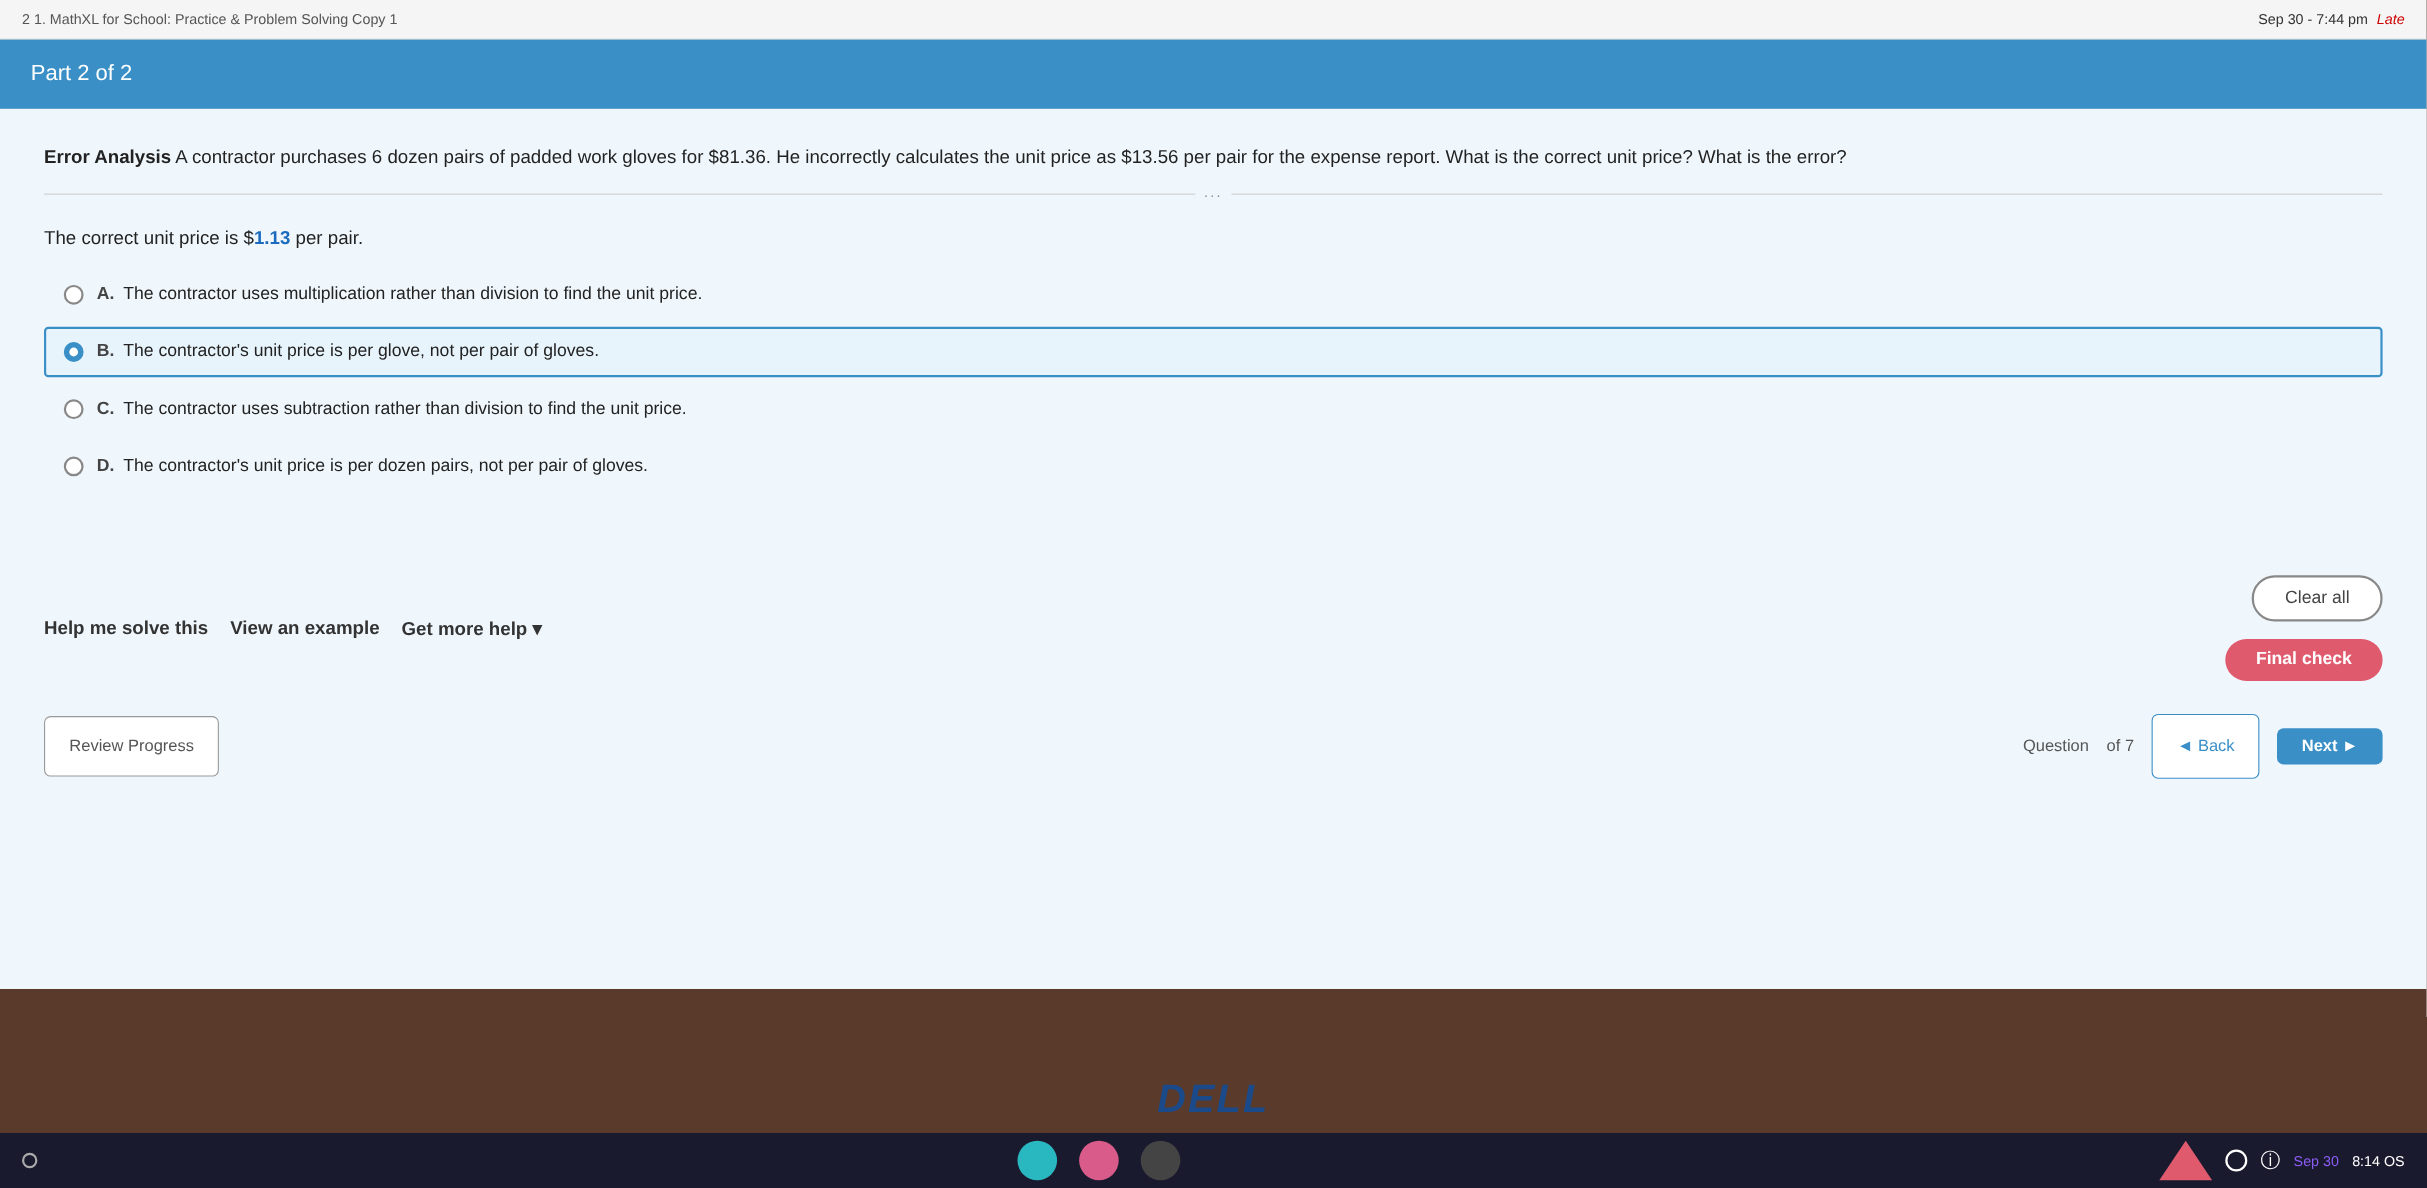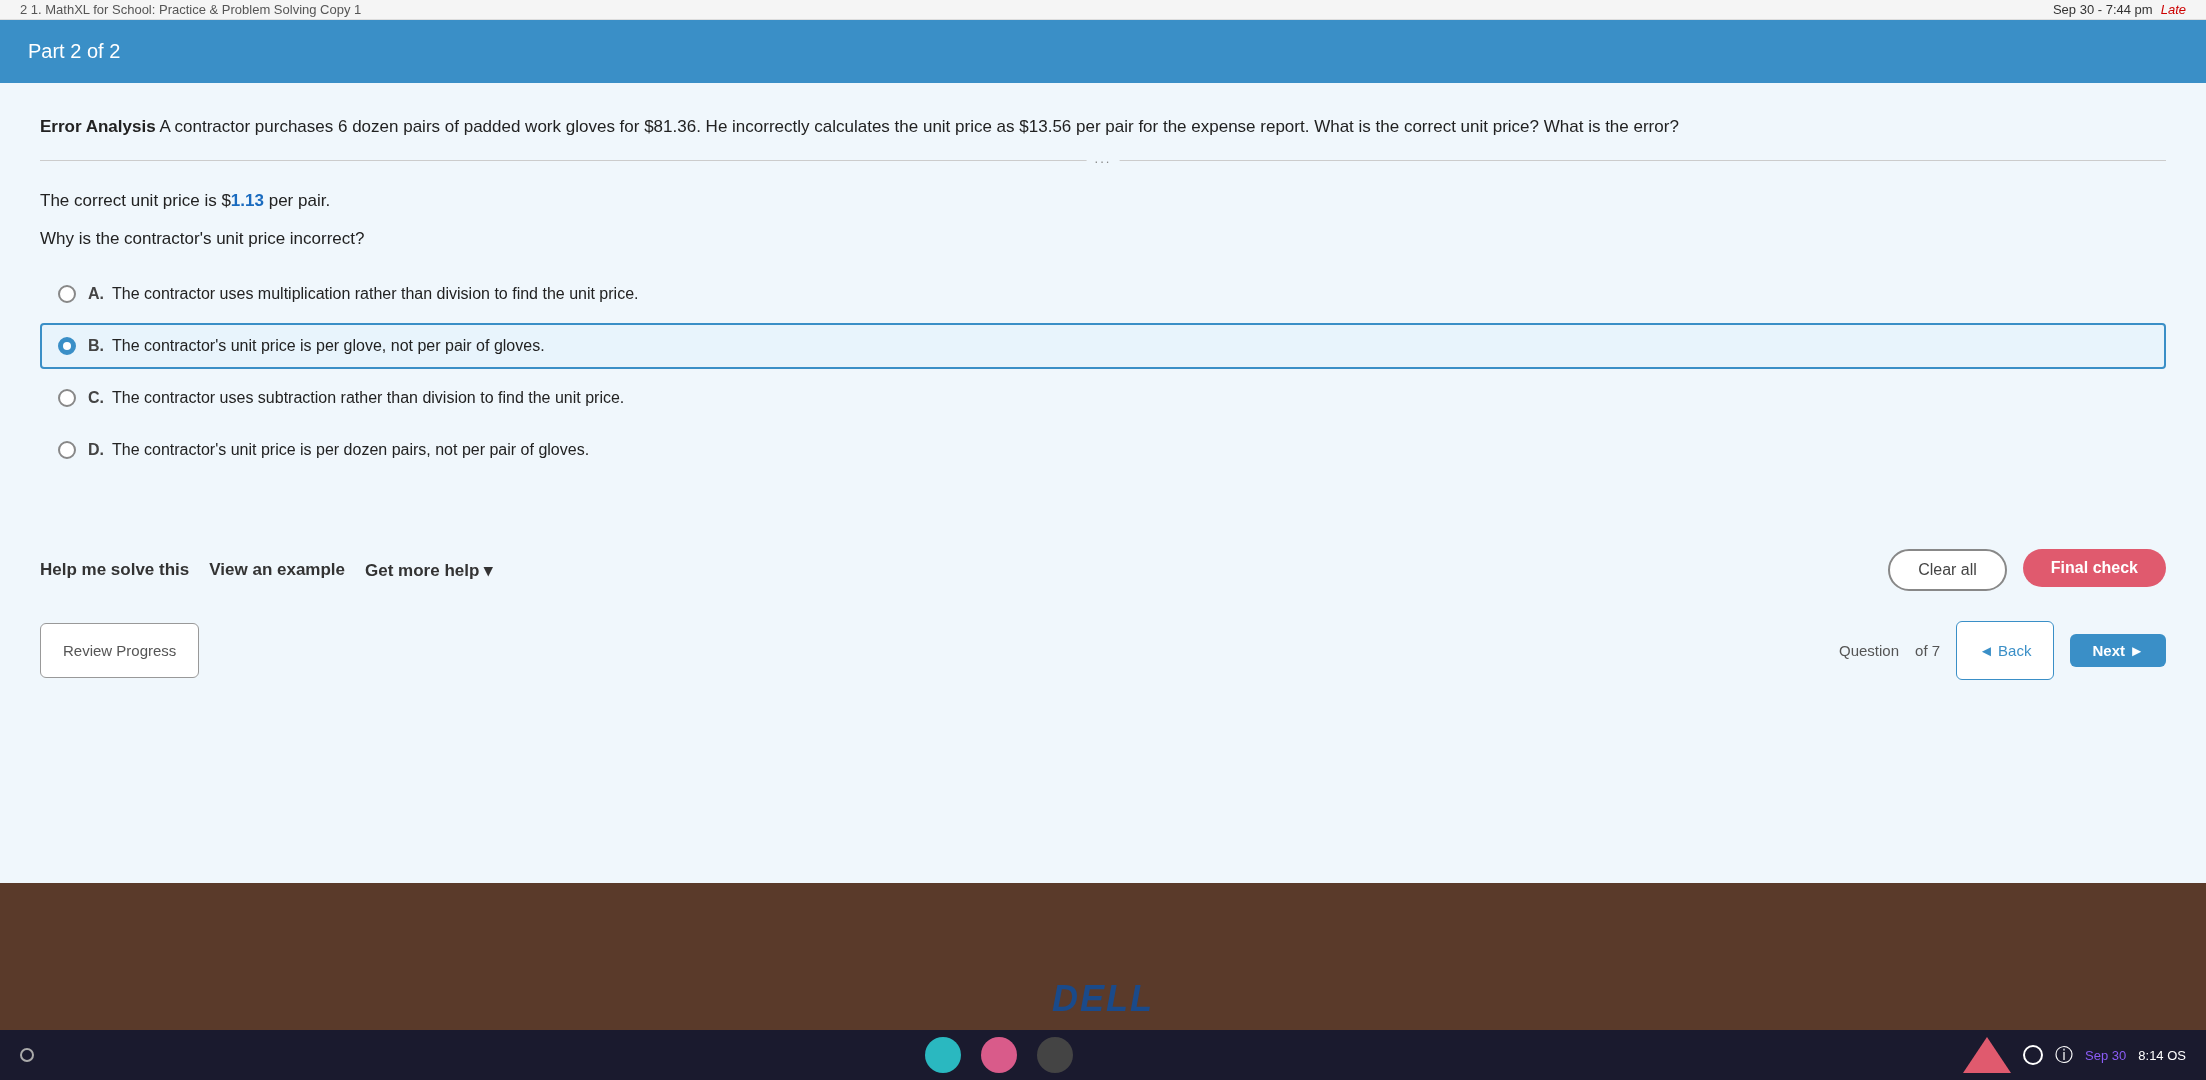--- a/index.html
+++ b/index.html
@@ -7,21 +7,21 @@
       font-family: Arial, sans-serif;
       background: #5a3a2a;
       width: 2206px;
       min-height: 1080px;
       position: relative;
       overflow: hidden;
     }
 
     .top-bar {
       background: #f5f5f5;
-      height: 20px;
+      height: 36px;
       display: flex;
       align-items: center;
       justify-content: space-between;
       padding: 0 20px;
       font-size: 13px;
       color: #444;
       border-bottom: 1px solid #ddd;
     }
 
     .top-bar-title {
@@ -199,21 +199,22 @@
     .get-more-help {
       font-size: 17px;
       font-weight: bold;
       color: #333;
       cursor: pointer;
     }
 
     .action-buttons {
       display: flex;
       gap: 16px;
-      align-items: flex-start;
+      align-items: flex-end;
+      flex-direction: column;
     }
 
     .btn-clear-all {
       border: 2px solid #888;
       background: white;
       border-radius: 24px;
       padding: 10px 28px;
       font-size: 16px;
       color: #444;
       cursor: pointer;
@@ -382,21 +383,20 @@
     <div class="divider">
       <span class="divider-dots">...</span>
     </div>
 
     <div class="answer-section">
 
       <div class="correct-price">
         <span>The correct unit price is $</span><span class="price-value">1.13</span><span> per pair.</span>
       </div>
 
-      <div class="why-question">Why is the contractor's unit price incorrect?</div>
 
       <ul class="options-list">
         <li class="option-item">
           <div class="radio-circle"></div>
           <span class="option-letter">A.</span>
           <span>The contractor uses multiplication rather than division to find the unit price.</span>
         </li>
         <li class="option-item selected">
           <div class="radio-circle filled"></div>
           <span class="option-letter">B.</span>

